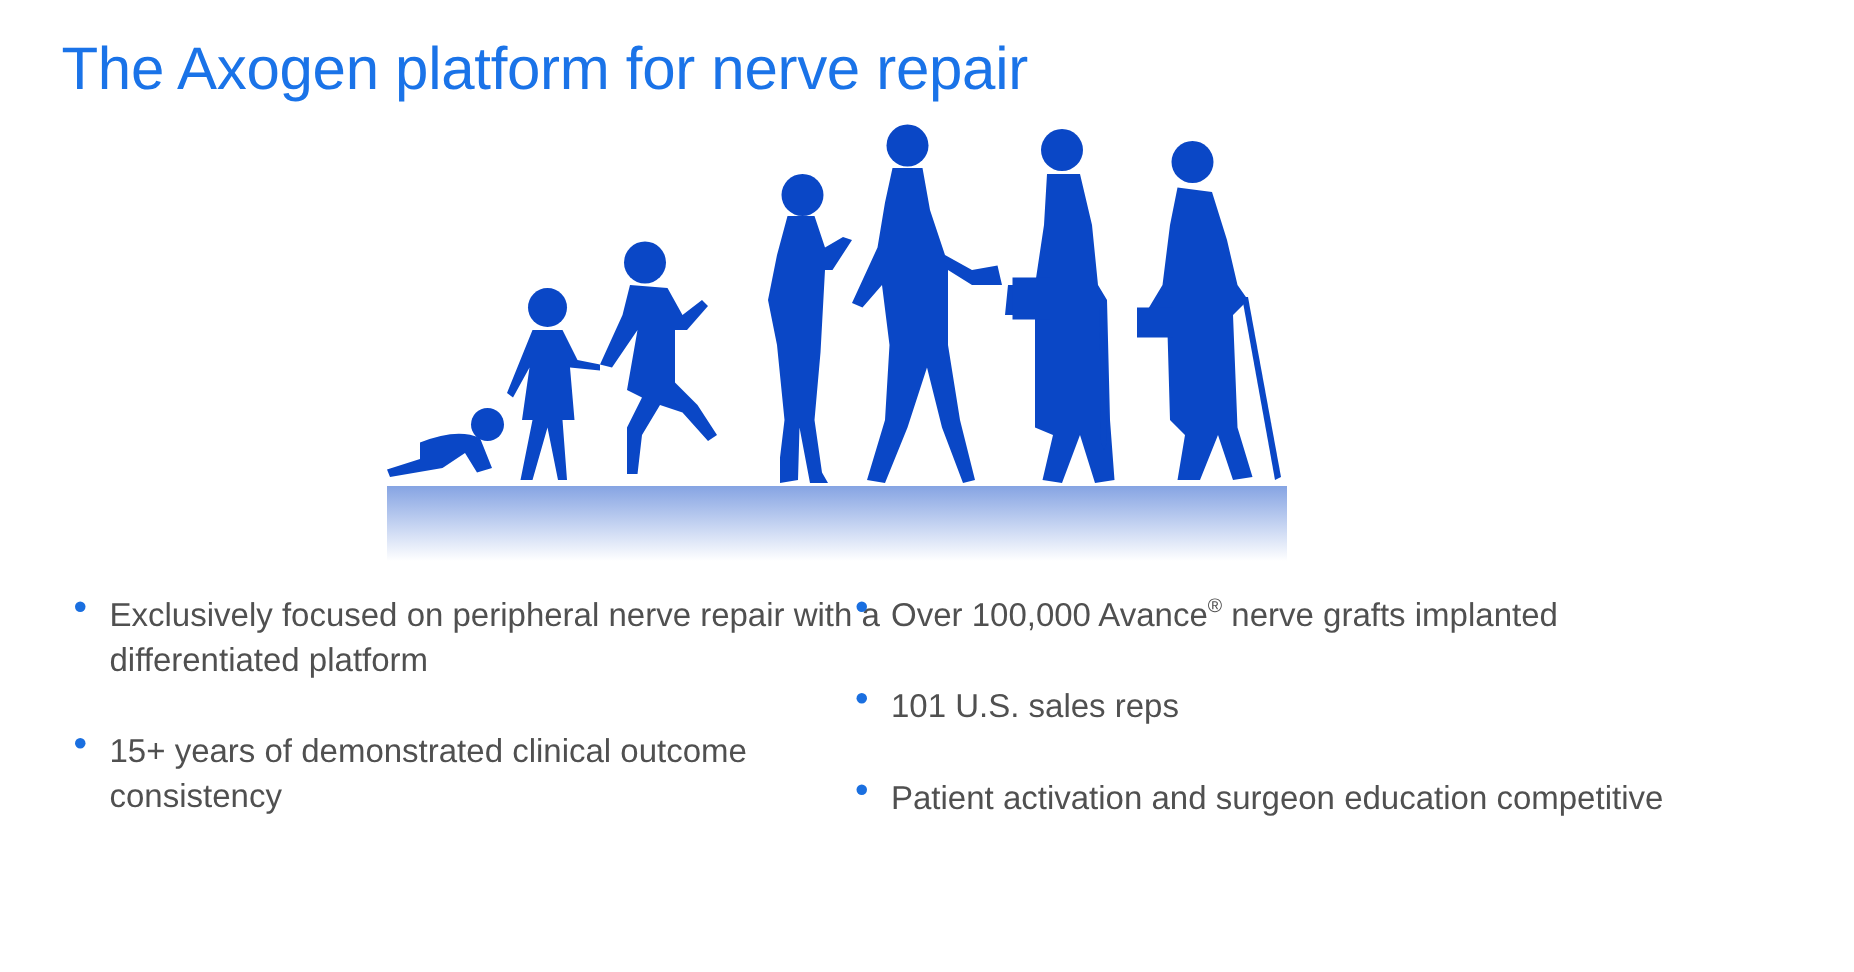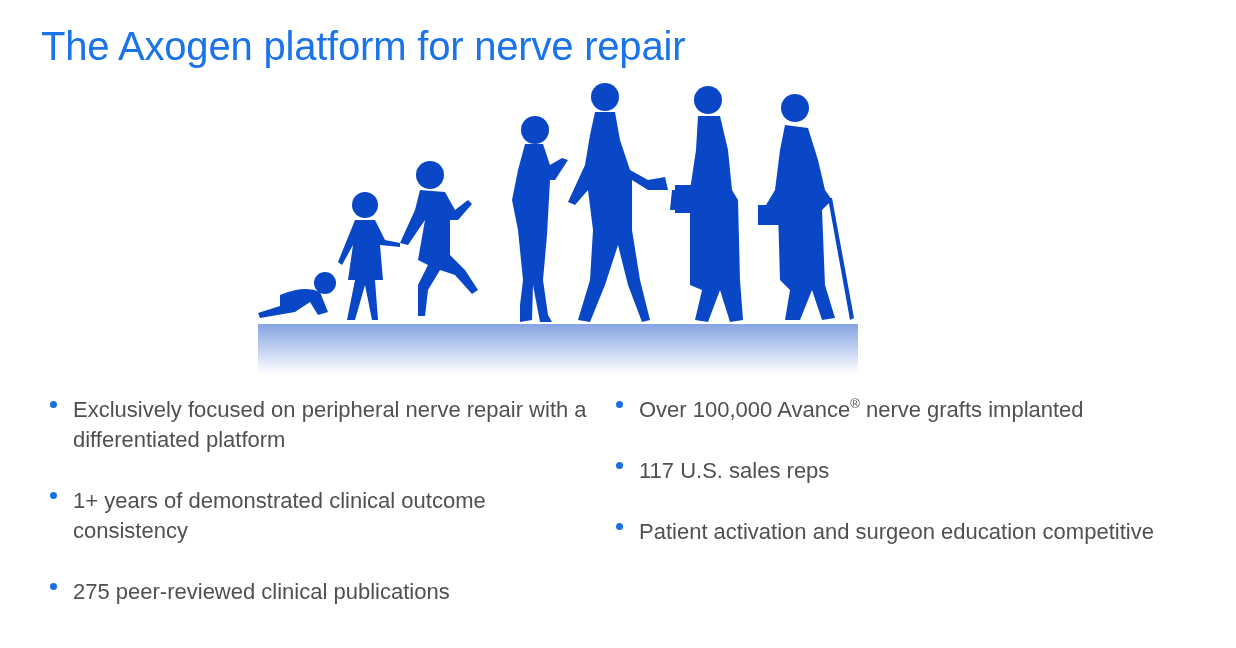--- a/index.html
+++ b/index.html
@@ -1,21 +1,21 @@
 <!DOCTYPE html>
 <html><head>
 <meta charset="utf-8">
 <style>
   html, body { margin: 0; padding: 0; background: #ffffff; }
   body { width: 1236px; height: 648px; position: relative; overflow: hidden; font-family: "Liberation Sans", sans-serif; }
   .title { position: absolute; left: 41px; top: 24px; font-size: 40px; color: #1a73e8; font-weight: normal; margin: 0; letter-spacing: -0.2px; }
   .illustration { position: absolute; left: 250px; top: 80px; width: 620px; height: 300px; }
   .col { position: absolute; top: 395px; margin: 0; padding: 0; list-style: none; }
   .col-left { left: 50px; width: 540px; }
-  .col-right { left: 616px; width: 620px; }
+  .col-right { left: 571px; width: 620px; }
   .bullet { position: relative; padding-left: 23px; font-size: 22px; line-height: 30px; color: #505050; }
   .bullet-dot { position: absolute; left: 0; top: 6px; width: 7px; height: 7px; border-radius: 50%; background: #1a6fe0; }
   .col-left .bullet { margin-bottom: 31px; }
   .col-right .bullet { margin-bottom: 31px; }
   sup { font-size: 13px; vertical-align: 9px; line-height: 0; }
 </style>
 </head>
 <body>
 
 <h1 class="title">The Axogen platform for nerve repair</h1>
@@ -62,34 +62,30 @@
   </svg>
 </div>
 
 <ul class="col col-left">
   <li class="bullet">
     <span class="bullet-dot"></span>
     <span>Exclusively focused on peripheral nerve repair with a differentiated platform</span>
   </li>
   <li class="bullet">
     <span class="bullet-dot"></span>
-    <span>1+ years of demonstrated clinical outcome consistency</span>
-  </li>
-  <li class="bullet">
-    <span class="bullet-dot"></span>
-    <span>275 peer-reviewed clinical publications</span>
+    <span>15+ years of demonstrated clinical outcome consistency</span>
   </li>
 </ul>
 
 <ul class="col col-right">
   <li class="bullet">
     <span class="bullet-dot"></span>
     <span>Over 100,000 Avance</span><sup>®</sup><span> nerve grafts implanted</span>
   </li>
   <li class="bullet">
     <span class="bullet-dot"></span>
-    <span>117 U.S. sales reps</span>
+    <span>101 U.S. sales reps</span>
   </li>
   <li class="bullet">
     <span class="bullet-dot"></span>
     <span>Patient activation and surgeon education competitive</span>
   </li>
 </ul>
 
 </body></html>

